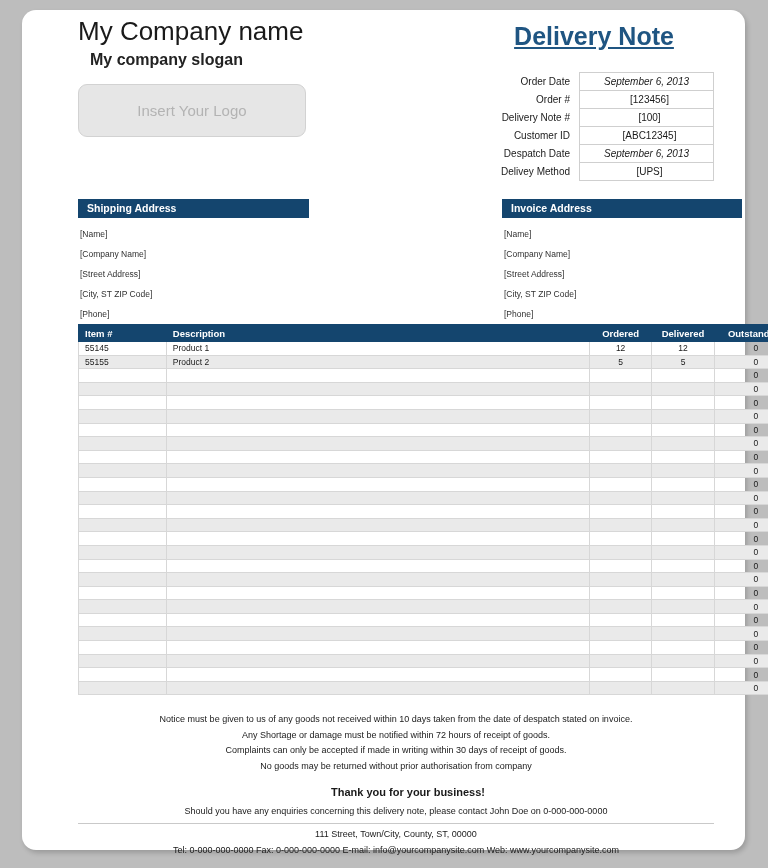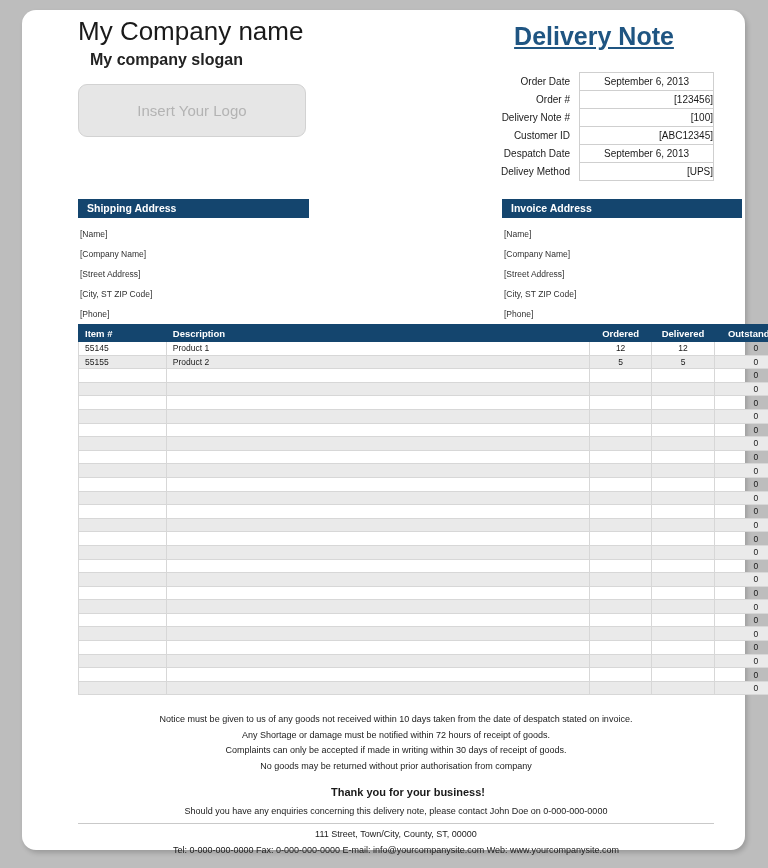--- a/index.html
+++ b/index.html
@@ -93,25 +93,25 @@
   }
   .meta td.lbl {
     text-align: right;
     padding-right: 9px;
     width: 96px;
     white-space: nowrap;
   }
   .meta td.val {
     border: 1px solid #cfcfcf;
     padding-left: 6px;
-    text-align: right;
+    text-align: center;
   }
   .meta td.val.center {
-    text-align: center;
     padding-left: 0;
+    font-style: italic;
   }
 
   
   .addr {
     position: absolute;
     top: 189px;
   }
   .addr.ship { left: 56px; width: 231px; }
   .addr.inv  { left: 452px; width: 240px; margin-left: 28px; }
   .addr-head {

